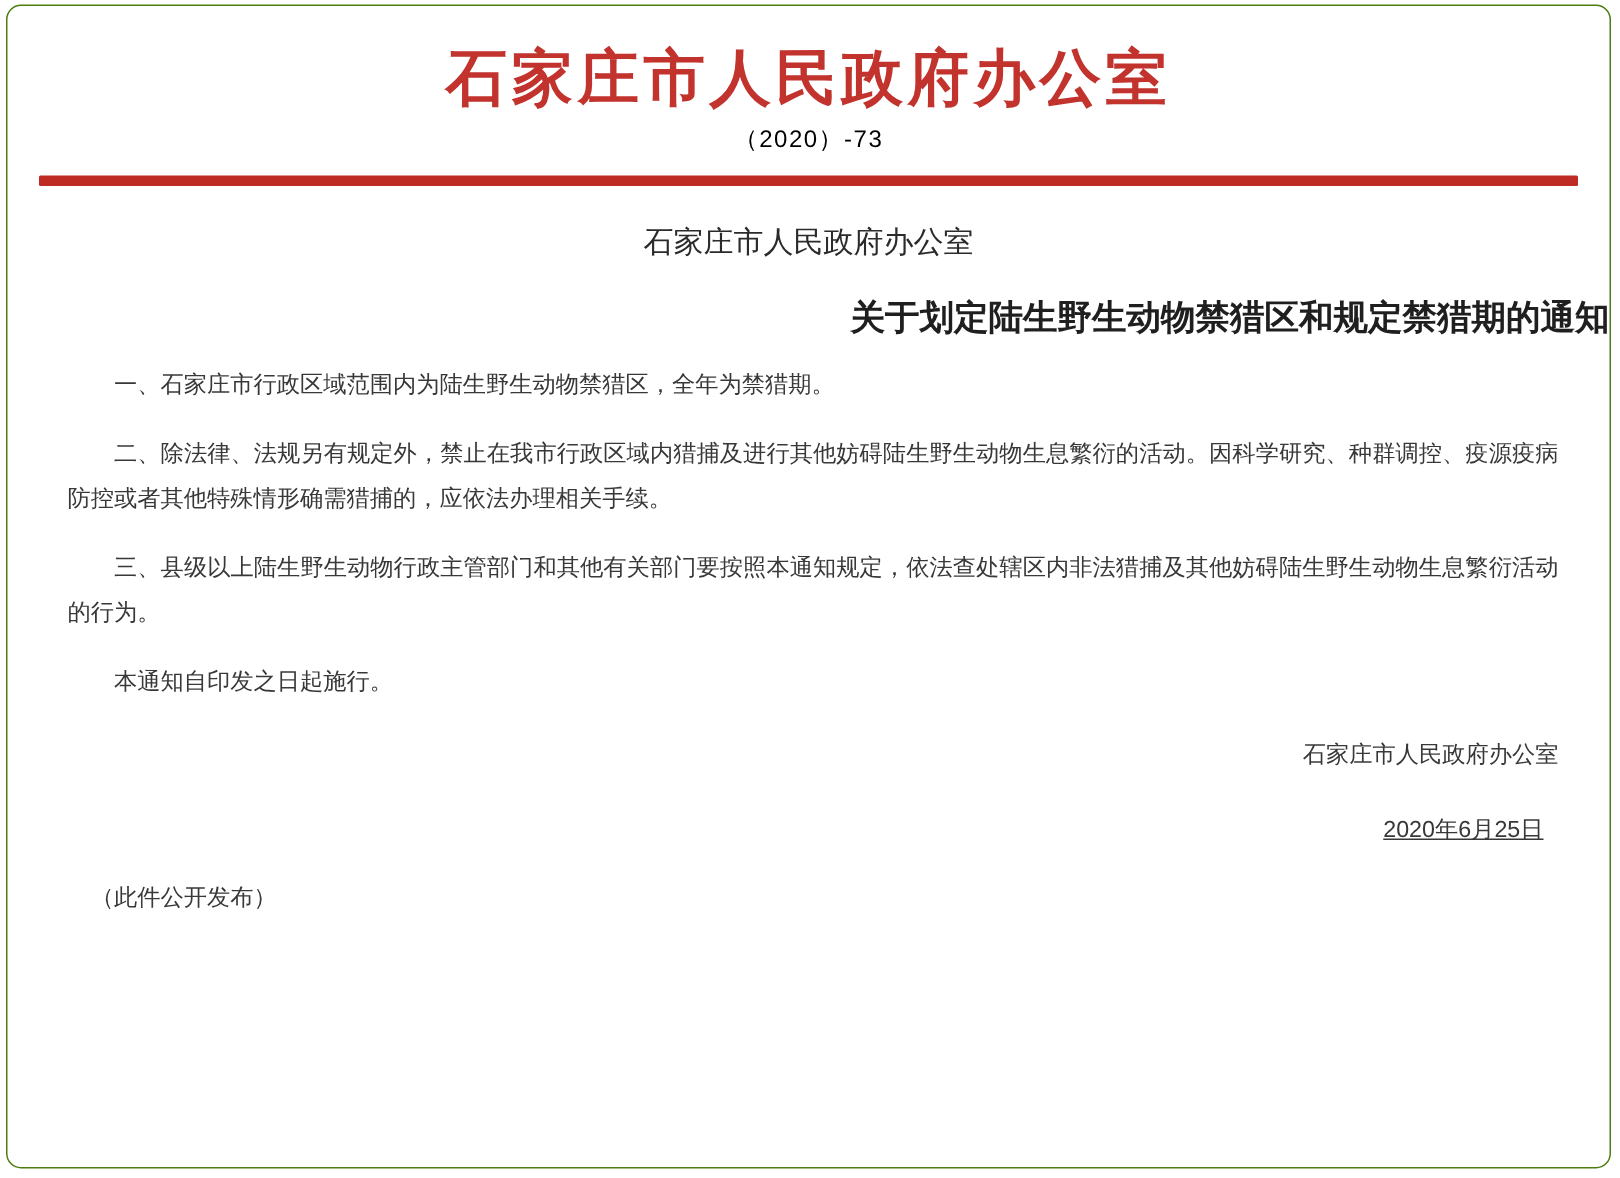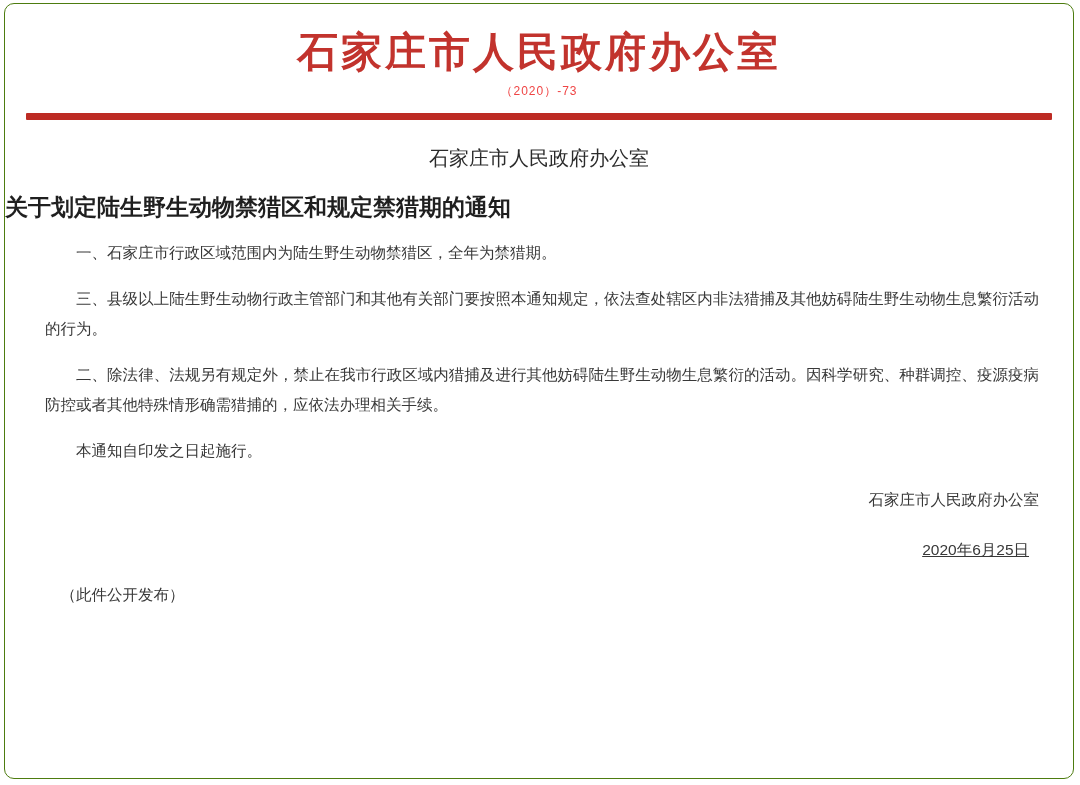--- a/index.html
+++ b/index.html
@@ -27,40 +27,40 @@
   .masthead-title {
     font-family: "Liberation Serif", "DejaVu Serif", serif;
     font-size: 41px;
     font-weight: 700;
     letter-spacing: 3px;
     color: #c2332d;
     line-height: 52px;
   }
   .doc-number {
     margin-top: 5px;
-    font-size: 12px;
-    color: #ef4444;
+    font-size: 16px;
+    color: #000000;
     letter-spacing: 1px;
   }
   .red-rule {
     height: 7px;
     background: #bd2b24;
     margin: 13px 21px 0 21px;
     border-radius: 1px;
   }
   .issuer-title {
     margin-top: 25px;
     text-align: center;
     font-size: 20px;
     color: #2b2b2b;
     line-height: 26px;
   }
   .subject-title {
     margin-top: 21px;
-    text-align: left;
+    text-align: right;
     font-size: 23px;
     font-weight: 700;
     color: #1f1f1f;
     line-height: 30px;
   }
   .content {
     padding: 0 34px 0 40px;
     font-size: 15.5px;
     color: #383838;
     line-height: 30px;
@@ -108,23 +108,23 @@
   <div class="issuer-title">石家庄市人民政府办公室</div>
 
   <div class="subject-title">关于划定陆生野生动物禁猎区和规定禁猎期的通知</div>
 
   <div class="content">
 
 
 
     <div class="para">一、石家庄市行政区域范围内为陆生野生动物禁猎区，全年为禁猎期。</div>
 
+    <div class="para">二、除法律、法规另有规定外，禁止在我市行政区域内猎捕及进行其他妨碍陆生野生动物生息繁衍的活动。因科学研究、种群调控、疫源疫病防控或者其他特殊情形确需猎捕的，应依法办理相关手续。</div>
+
     <div class="para">三、县级以上陆生野生动物行政主管部门和其他有关部门要按照本通知规定，依法查处辖区内非法猎捕及其他妨碍陆生野生动物生息繁衍活动的行为。</div>
-
-    <div class="para">二、除法律、法规另有规定外，禁止在我市行政区域内猎捕及进行其他妨碍陆生野生动物生息繁衍的活动。因科学研究、种群调控、疫源疫病防控或者其他特殊情形确需猎捕的，应依法办理相关手续。</div>
 
     <div class="para">本通知自印发之日起施行。</div>
 
     <div class="signature-block">
       <div class="signature-org">石家庄市人民政府办公室</div>
       <div class="signature-date">2020年6月25日</div>
     </div>
 
     <div class="public-note">（此件公开发布）</div>
 

